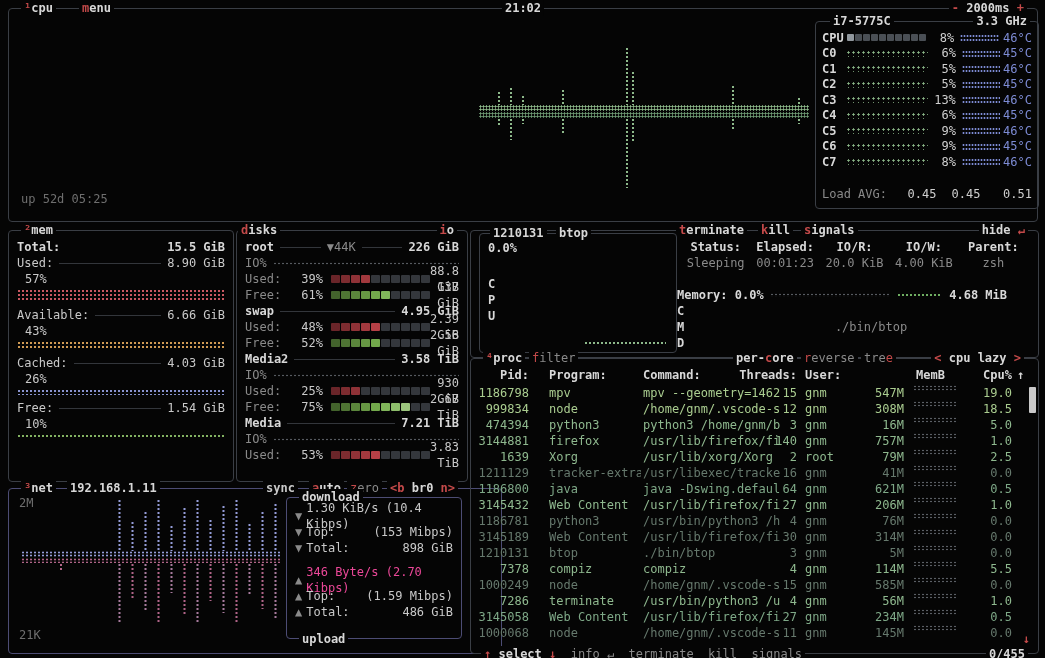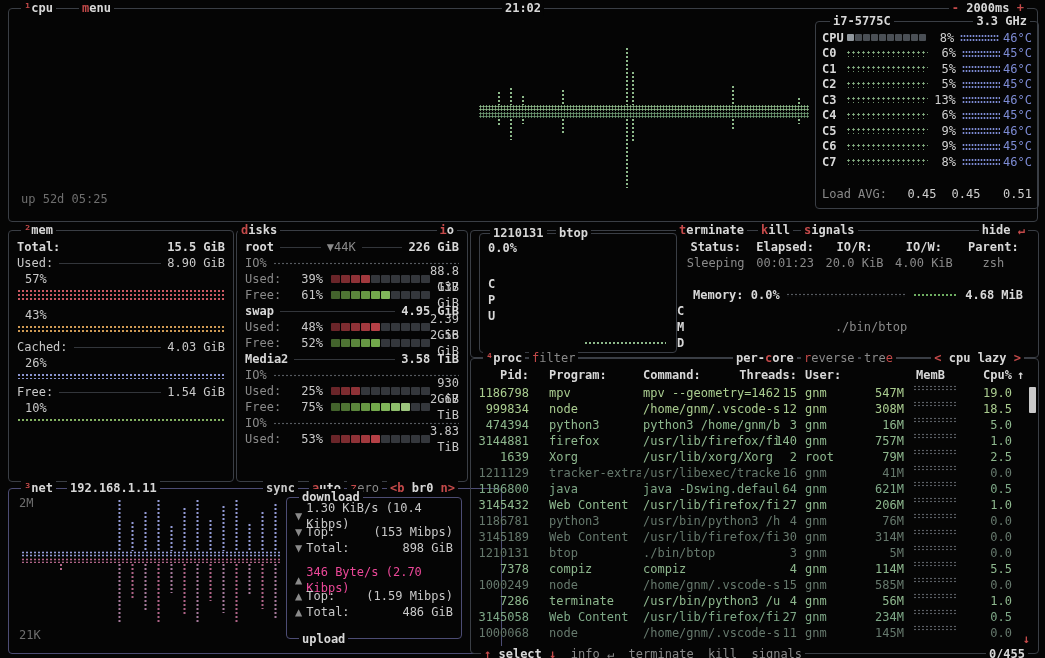--- a/index.html
+++ b/index.html
@@ -192,20 +192,25 @@
           <span class="bold">15.5 GiB</span>
       </div>
       <div id="mem-stats">
           <div class="mline">
             <span style="color: rgb(201, 201, 201);">Used:</span>
             <span class="fill"></span>
             <span style="color: rgb(201, 201, 201);">8.90 GiB</span>
           </div>
           <div style="height: 16px; padding-left: 8px; color: rgb(201, 201, 201);">57%</div>
           <div style="height: 13px; margin: 2px 0px 5px; background-image: radial-gradient(circle, rgb(201, 88, 98) 1.05px, transparent 1.5px); background-size: 4px 4px;"></div>
+          <div class="mline">
+            <span style="color: rgb(201, 201, 201);">Available:</span>
+            <span class="fill"></span>
+            <span style="color: rgb(201, 201, 201);">6.66 GiB</span>
+          </div>
           <div style="height: 16px; padding-left: 8px; color: rgb(201, 201, 201);">43%</div>
           <div style="height: 9px; margin: 2px 0px 5px; background-image: radial-gradient(circle, rgb(207, 154, 84) 1.05px, transparent 1.5px); background-size: 4px 4px;"></div>
           <div class="mline">
             <span style="color: rgb(201, 201, 201);">Cached:</span>
             <span class="fill"></span>
             <span style="color: rgb(201, 201, 201);">4.03 GiB</span>
           </div>
           <div style="height: 16px; padding-left: 8px; color: rgb(201, 201, 201);">26%</div>
           <div style="height: 6px; margin: 2px 0px 5px; background-image: radial-gradient(circle, rgb(138, 148, 208) 1.05px, transparent 1.5px); background-size: 4px 4px;"></div>
           <div class="mline">
@@ -342,20 +347,25 @@
             <i style="background: rgb(91, 134, 60);"></i>
             <i style="background: rgb(103, 151, 68);"></i>
             <i style="background: rgb(115, 169, 76);"></i>
             <i style="background: rgb(128, 181, 90);"></i>
             <i style="background: rgb(141, 189, 107);"></i>
             <i style="background: rgb(155, 197, 125);"></i>
             <i style="background: rgb(52, 55, 60);"></i>
             <i style="background: rgb(52, 55, 60);"></i>
           </span>
           <span style="flex: 1 1 0%; text-align: right; color: rgb(201, 201, 201);">2.67 TiB</span>
+        </div>
+        <div class="mline">
+          <span class="bold">Media</span>
+          <span class="fill"></span>
+          <span class="bold">7.21 TiB</span>
         </div>
         <div class="iorow">
           <span class="gray">IO%</span>
           <span class="dotline" style="background-image: radial-gradient(circle, rgb(86, 90, 96) 0.7px, transparent 1.15px); background-size: 4px 3px;"></span>
         </div>
         <div class="drow">
           <span class="gray" style="width: 44px;">Used:</span>
           <span style="width: 34px; text-align: right; margin-right: 8px; color: rgb(201, 201, 201);">53%</span>
           <span class="blocks">
             <i style="background: rgb(106, 37, 41);"></i>
@@ -482,21 +492,21 @@
         <span class="bold" style="flex: 1 1 0%; text-align: center;">Parent:</span>
       </div>
     <div id="detail-info-values" style="position:absolute;left:210px;top:24px;right:10px;display:flex;">
         <span class="gray" style="flex: 1 1 0%; text-align: center;">Sleeping</span>
         <span class="gray" style="flex: 1 1 0%; text-align: center;">00:01:23</span>
         <span class="gray" style="flex: 1 1 0%; text-align: center;">20.0 KiB</span>
         <span class="gray" style="flex: 1 1 0%; text-align: center;">4.00 KiB</span>
         <span class="gray" style="flex: 1 1 0%; text-align: center;">zsh</span>
       </div>
 
-    <div class="abs" style="left:222px;top:56px;width:330px;display:flex;align-items:center;text-align:right;">
+    <div class="abs" style="left:206px;top:56px;width:330px;display:flex;align-items:center;text-align:right;">
       <span class="bold">Memory:</span>&nbsp;<span class="bold">0.0%</span>
       <span id="detail-mem-dotline" style="flex: 1 1 0%; height: 4px; margin: 0px 6px; background-image: radial-gradient(circle, rgb(86, 90, 96) 0.7px, transparent 1.15px); background-size: 4px 3px;"></span>
       <span id="detail-mem-dotgreen" style="width: 44px; height: 5px; margin-right: 8px; background-image: radial-gradient(circle, rgb(111, 174, 98) 1px, transparent 1.45px); background-size: 4px 4px;"></span>
       <span class="bold">4.68 MiB</span>
     </div>
 
     <div class="vlet" style="left:206px;top:72px;">C</div>
     <div class="vlet" style="left:206px;top:88px;">M</div>
     <div class="vlet" style="left:206px;top:104px;">D</div>
     <div class="abs gray" style="left:310px;top:88px;width:180px;text-align:center;">./bin/btop</div>

